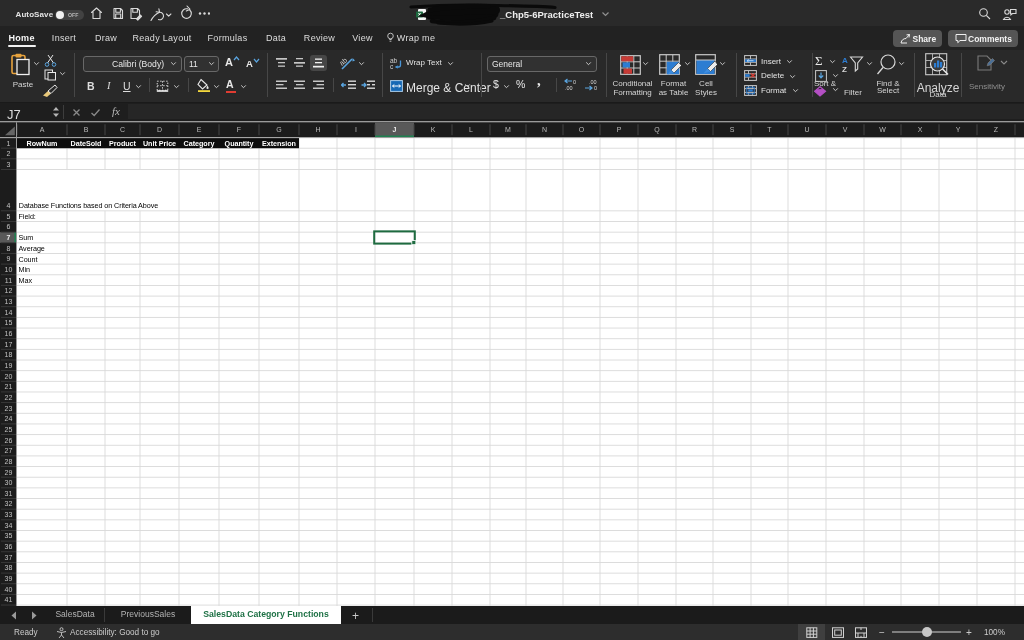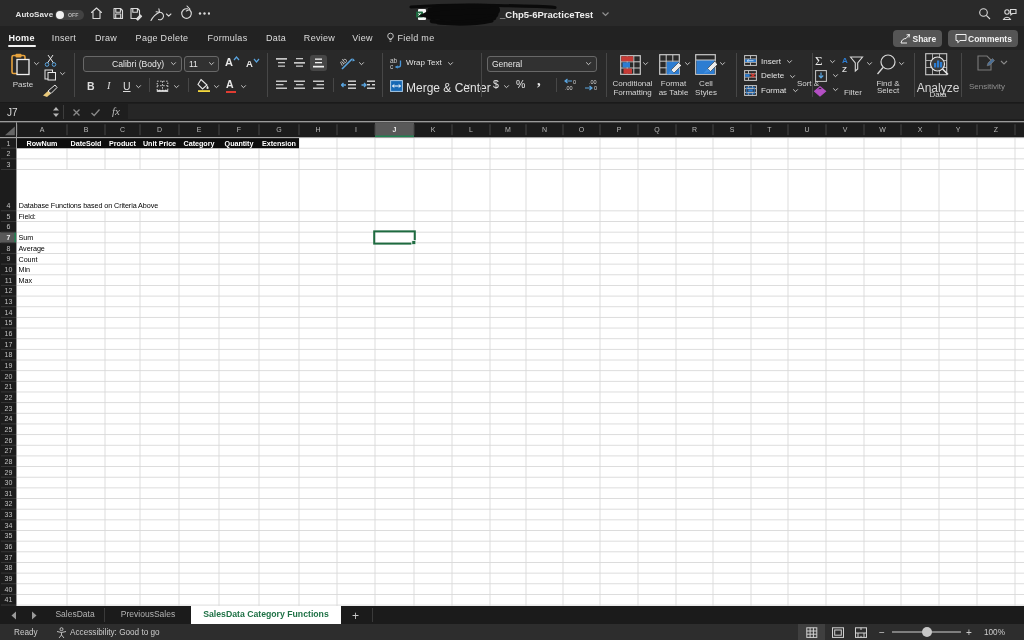--- a/index.html
+++ b/index.html
@@ -68,32 +68,32 @@
         <path d="M25.5 12.5 a3.8 3.8 0 0 1 7 0 z"></path>
       <path d="M32.5 2.5 h5.5 v4 h-3.5 l-1.6 1.4 v-1.4 h-0.4 z" fill="#2a2a2a"></path>
     </g>
   </svg>
 
   <div class="abs" style="left:0;top:26px;width:1024px;height:24px;background:#222222;"></div>
   <div class="abs ctr" style="left:21.6px;top:33px;font-size:9px;font-weight:700;color:#f5f5f5;letter-spacing:0.3px;">Home</div>
   <div class="abs" style="left:8px;top:44.8px;width:27.5px;height:1.9px;background:#f0f0f0;border-radius:1px;"></div>
   <div class="abs ctr" style="left:64px;top:33px;font-size:9px;color:#dddddd;letter-spacing:0.3px;">Insert</div>
   <div class="abs ctr" style="left:106px;top:33px;font-size:9px;color:#dddddd;letter-spacing:0.3px;">Draw</div>
-  <div class="abs ctr" style="left:162px;top:33px;font-size:9px;color:#dddddd;letter-spacing:0.3px;">Page Delete</div>
+  <div class="abs ctr" style="left:162px;top:33px;font-size:9px;color:#dddddd;letter-spacing:0.3px;">Ready Layout</div>
   <div class="abs ctr" style="left:227.5px;top:33px;font-size:9px;color:#dddddd;letter-spacing:0.3px;">Formulas</div>
   <div class="abs ctr" style="left:276px;top:33px;font-size:9px;color:#dddddd;letter-spacing:0.3px;">Data</div>
   <div class="abs ctr" style="left:319.5px;top:33px;font-size:9px;color:#dddddd;letter-spacing:0.3px;text-align:right;">Review</div>
   <div class="abs ctr" style="left:362.5px;top:33px;font-size:9px;color:#dddddd;letter-spacing:0.3px;">View</div>
   <svg class="abs" style="left:385.5px;top:31.5px;" width="9" height="12" viewBox="0 0 9 12">
     <g stroke="#cccccc" stroke-width="0.9" fill="none">
         <circle cx="4.5" cy="4" r="2.8"></circle>
         <path d="M3.3 7.5 h2.4 M3.6 9.2 h1.8"></path>
       </g>
   </svg>
-  <div class="abs ctr" style="left:416px;top:33px;font-size:9px;color:#dddddd;letter-spacing:0.3px;">Field me</div>
+  <div class="abs ctr" style="left:416px;top:33px;font-size:9px;color:#dddddd;letter-spacing:0.3px;">Wrap me</div>
 
   <div class="abs" style="left:893px;top:30px;width:49px;height:17px;background:#555555;border-radius:4px;"></div>
   <svg class="abs" style="left:900px;top:33px;" width="11" height="11" viewBox="0 0 11 11">
       <g stroke="#efefef" stroke-width="1" fill="none">
         <path d="M1 10 C1.5 7 3.5 5.5 6 5.5 M6 5.5 L9.5 1.5 M9.5 1.5 l-0.5 3 M9.5 1.5 l-3 0.4 M1 10 h6"></path>
       </g>
     </svg>
   <div class="abs" style="left:912.5px;top:33.5px;font-size:8.5px;font-weight:700;color:#f2f2f2;">Share</div>
   <div class="abs" style="left:948px;top:30px;width:70px;height:17px;background:#555555;border-radius:4px;"></div>
   <svg class="abs" style="left:955px;top:33px;" width="12" height="11" viewBox="0 0 12 11">
@@ -375,21 +375,21 @@
     </svg>
 
   <svg class="abs" style="left:842px;top:55px;" width="22" height="18" viewBox="0 0 22 18">
     <text x="0" y="7.5" font-size="8" fill="#2d7dd2" font-weight="700" font-family="Liberation Sans">A</text>
     <text x="0" y="17" font-size="8" fill="#d8d8d8" font-weight="700" font-family="Liberation Sans">Z</text>
     <path d="M8.5 2 L20.5 2 L15.7 8 L15.7 14 L13.3 16 L13.3 8 Z" fill="none" stroke="#d8d8d8" stroke-width="1.1"></path>
   </svg>
   <svg class="abs" style="left:866px;top:61px;" width="7" height="6" viewBox="0 0 7 6">
       <path d="M1.2 1.4 l2.3 2.3 l2.3 -2.3" stroke="#c9c9c9" stroke-width="1" fill="none"></path>
     </svg>
-  <div class="abs ctr lbl" style="left:808px;top:78.5px;font-size:8px;">Sort &amp;</div>
+  <div class="abs ctr lbl" style="left:825px;top:78.5px;font-size:8px;">Sort &amp;</div>
   <div class="abs ctr lbl" style="left:853px;top:87.5px;font-size:8px;">Filter</div>
 
   <svg class="abs" style="left:875px;top:54px;" width="24" height="22" viewBox="0 0 24 22">
     <circle cx="13" cy="8" r="7" fill="none" stroke="#d8d8d8" stroke-width="1.2"></circle>
     <path d="M8 13.5 L2.5 20" stroke="#d8d8d8" stroke-width="1.3"></path>
   </svg>
   <svg class="abs" style="left:898px;top:61px;" width="7" height="6" viewBox="0 0 7 6">
       <path d="M1.2 1.4 l2.3 2.3 l2.3 -2.3" stroke="#c9c9c9" stroke-width="1" fill="none"></path>
     </svg>
   <div class="abs ctr lbl" style="left:888px;top:78.5px;font-size:8px;">Find &amp;</div>
@@ -414,21 +414,21 @@
     <path d="M13 9 l4.5 -4.5 l2 2 L15 11 l-2.8 0.8 z" fill="#4a6f96" stroke="#7a7a7a" stroke-width="0.7"></path>
   </svg>
   <svg class="abs" style="left:1000px;top:60px;" width="8" height="6" viewBox="0 0 8 6">
       <path d="M1 1 l3 3 l3 -3" stroke="#8a8a8a" stroke-width="1.1" fill="none"></path>
     </svg>
   <div class="abs ctr" style="left:987px;top:81.5px;font-size:8px;color:#8f8f8f;">Sensitivity</div>
 
   <div class="abs" style="left:0;top:102px;width:1024px;height:1px;background:#1a1a1a;"></div>
 
   <div class="abs" style="left:0;top:103px;width:1024px;height:18px;background:#1e1e1e;"></div>
-  <div class="abs" style="left:7px;top:107px;font-size:10px;color:#dddddd;">J7</div>
+  <div class="abs" style="left:7px;top:107px;font-size:13px;color:#dddddd;">J7</div>
   <svg class="abs" style="left:52px;top:106px;" width="8" height="12" viewBox="0 0 8 12">
     <path d="M4 1 L7 4.6 H1 Z" fill="#b5b5b5"></path>
       <path d="M4 11 L1 7.4 h6 Z" fill="#b5b5b5"></path>
   </svg>
   <div class="abs" style="left:62.5px;top:105px;width:1px;height:14px;background:#3d3d3d;"></div>
   <svg class="abs" style="left:72px;top:107.5px;" width="9" height="9" viewBox="0 0 9 9">
       <path d="M1.5 1.5 L7.5 7.5 M7.5 1.5 L1.5 7.5" stroke="#8a8a8a" stroke-width="1.3"></path>
     </svg>
   <svg class="abs" style="left:90px;top:107.5px;" width="11" height="9" viewBox="0 0 11 9">
       <path d="M1.5 5 L4.2 7.5 L9.5 1.5" stroke="#8a8a8a" stroke-width="1.3" fill="none"></path>

